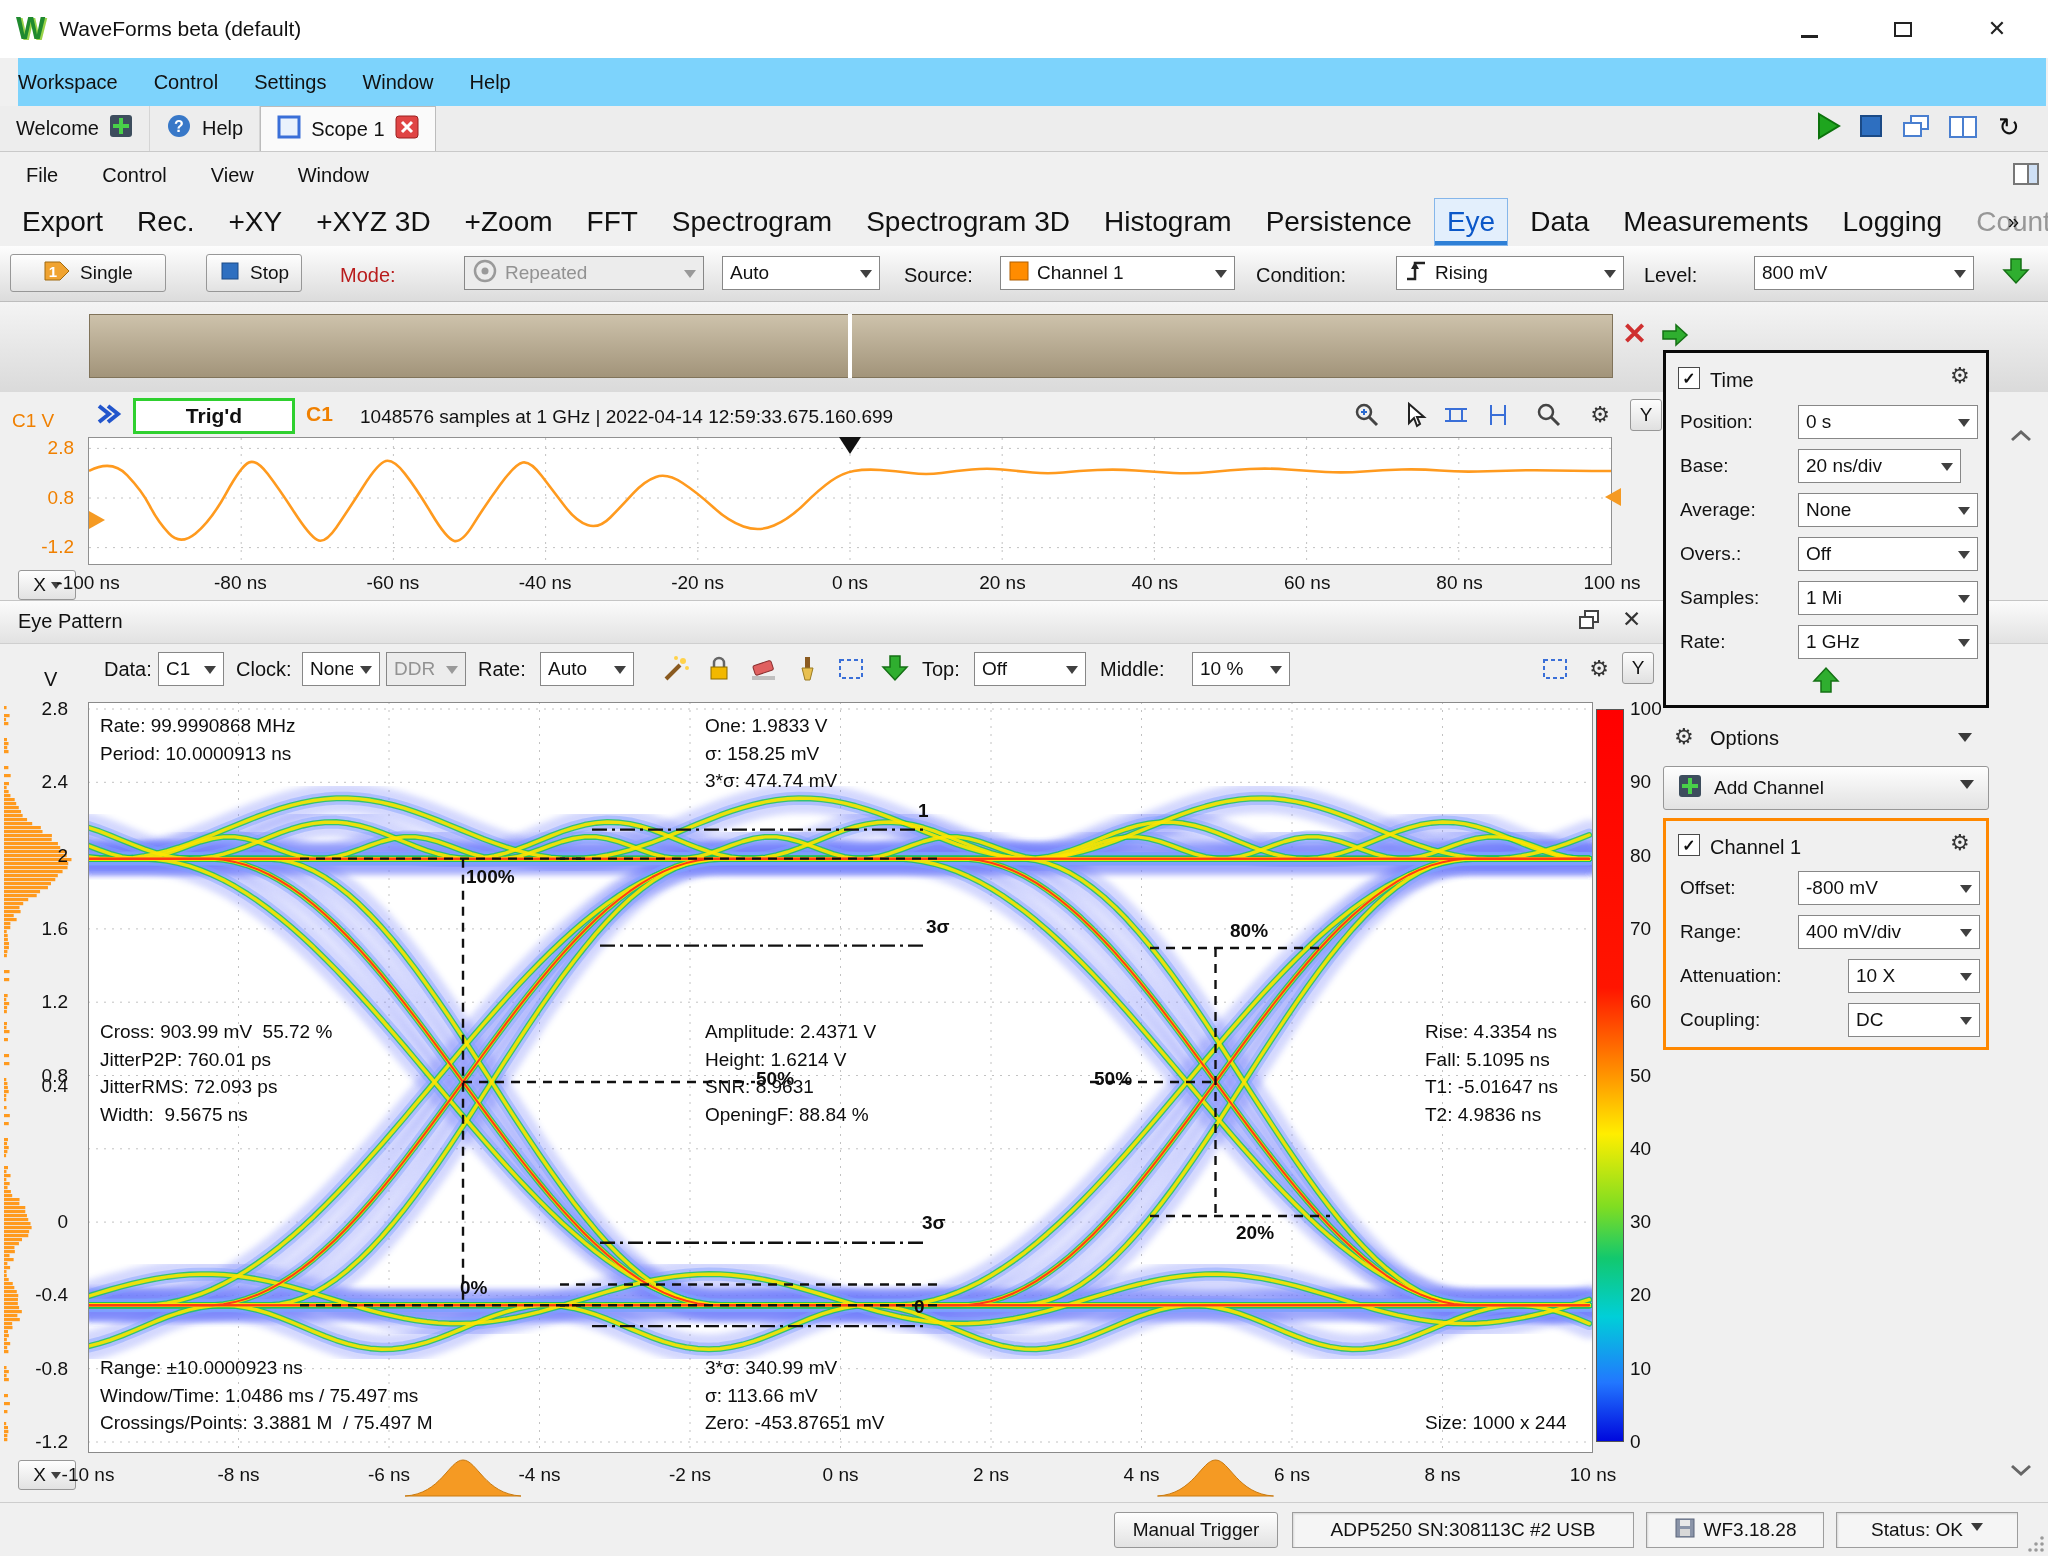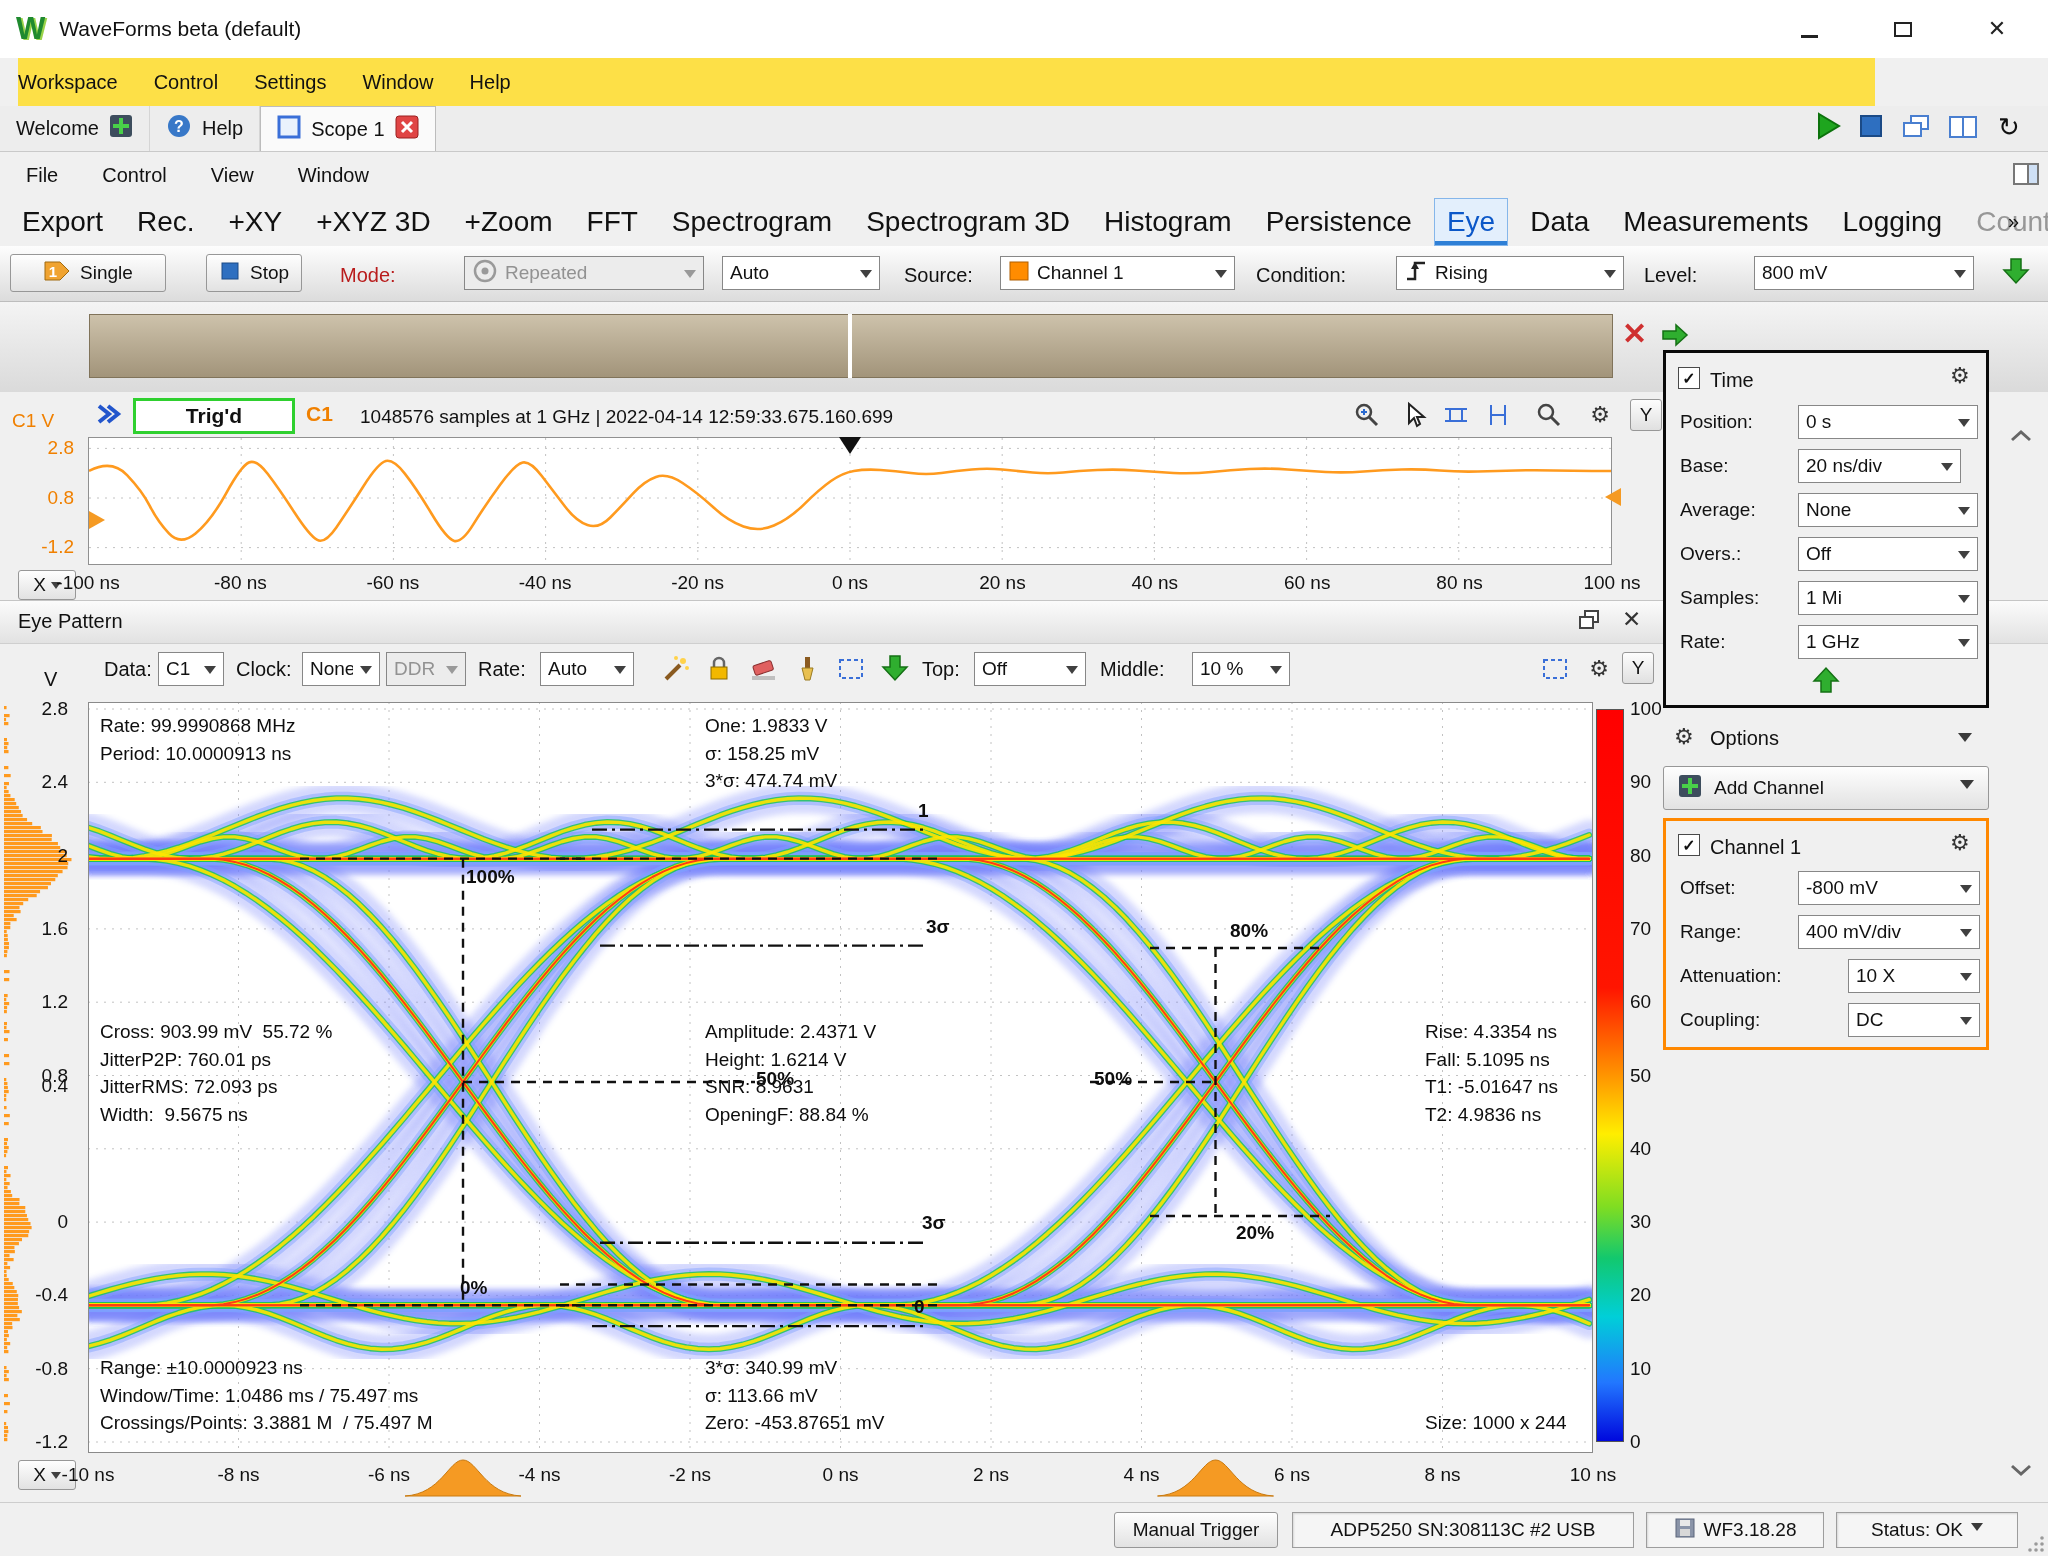--- a/index.html
+++ b/index.html
@@ -6,21 +6,21 @@
 html,body{background:#c9c9c9}
 #app{position:relative;width:2048px;height:1556px;background:#f0f0f0;font-family:"Liberation Sans",sans-serif;color:#111;overflow:hidden;outline:1px solid #7a7a7a}
 .abs{position:absolute}
 .fs19{font-size:19px;white-space:nowrap}
 .fs20{font-size:20px;white-space:nowrap}
 .titlebar{position:absolute;left:0;top:0;width:2048px;height:58px;background:#fff;display:flex;align-items:center}
 .logo{font-weight:900;font-size:31px;color:#1f8a2f;margin-left:16px;text-shadow:2px 1px 0 #9ad34a}
 .wintitle{font-size:21px;margin-left:14px}
 .winbtn{position:absolute;top:0;width:62px;height:58px;display:flex;align-items:center;justify-content:center;font-size:22px;color:#222}
 .menu-item{font-size:20px;cursor:default}
-#main-menu{position:absolute;left:18px;top:58px;height:48px;display:flex;gap:36px;align-items:center;background:#fde047;width:1857px}
+#main-menu{position:absolute;left:18px;top:58px;height:48px;display:flex;gap:36px;align-items:center;background:#7dd3fc;width:2028px}
 .tabbar{position:absolute;left:0;top:106px;width:2048px;height:46px;background:#ededed;border-bottom:1px solid #c9c9c9;display:flex;align-items:stretch}
 .wtab{display:flex;align-items:center;gap:10px;padding:0 16px;font-size:20px;border-right:1px solid #d5d5d5}
 .wtab.active{background:#fafafa;border:1px solid #bcbcbc;border-bottom:none}
 #scope-menu{position:absolute;left:26px;top:152px;height:46px;display:flex;gap:44px;align-items:center}
 #view-tabs{position:absolute;left:10px;top:198px;height:48px;display:flex;gap:10px;align-items:stretch}
 .vt{font-size:28px;display:flex;align-items:center;padding:0 12px;white-space:nowrap}
 .vt.active{color:#0b57c8;background:#e3effc;border:1px solid #85b6ea;box-shadow:inset 0 -4px 0 #2e7fd6}
 .vt.disabled{color:#979797}
 .controlbar{position:absolute;left:0;top:246px;width:2048px;height:56px;background:linear-gradient(#fdfdfd,#dcdcdc);border-bottom:1px solid #bdbdbd}
 .btn{display:flex;align-items:center;justify-content:center;gap:9px;background:linear-gradient(#fefefe,#e2e2e2);border:1px solid #979797;border-radius:3px;font-size:19px;white-space:nowrap}

